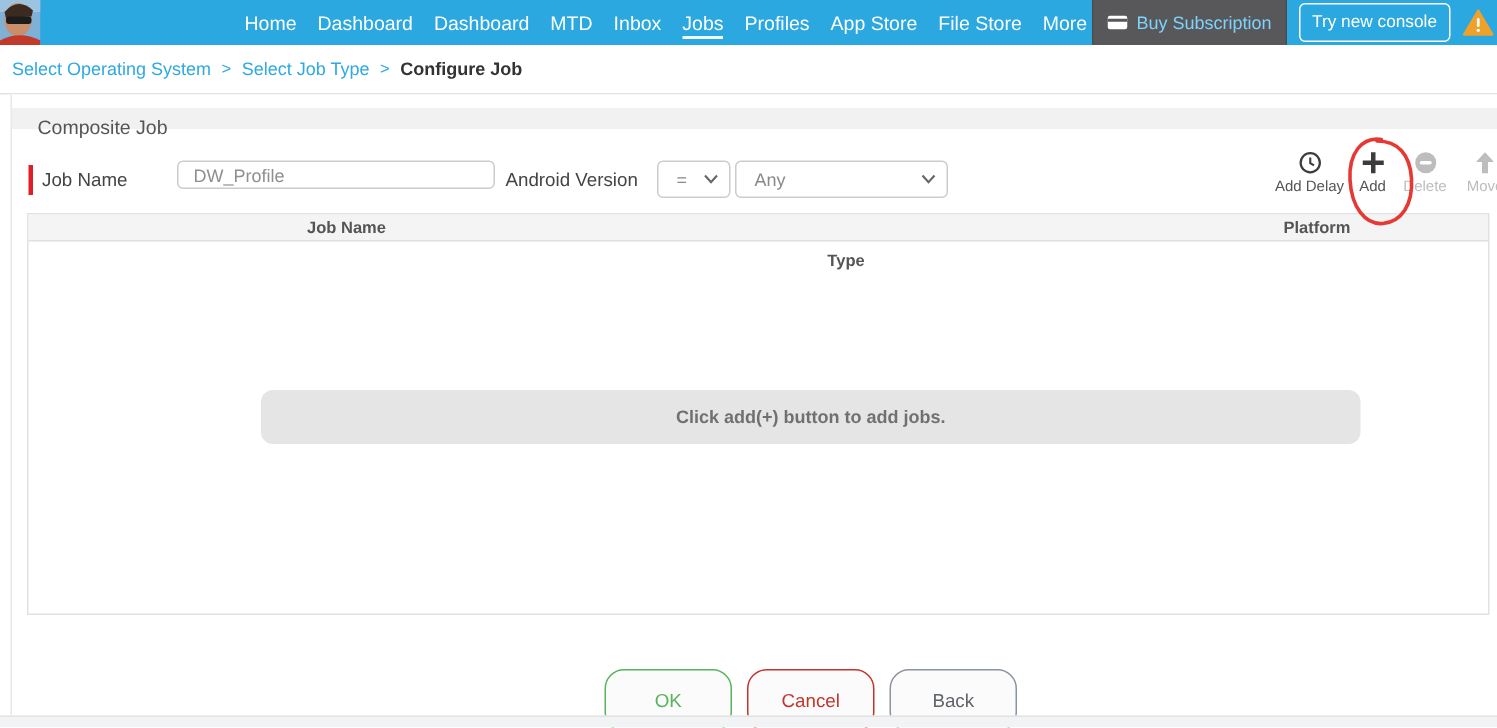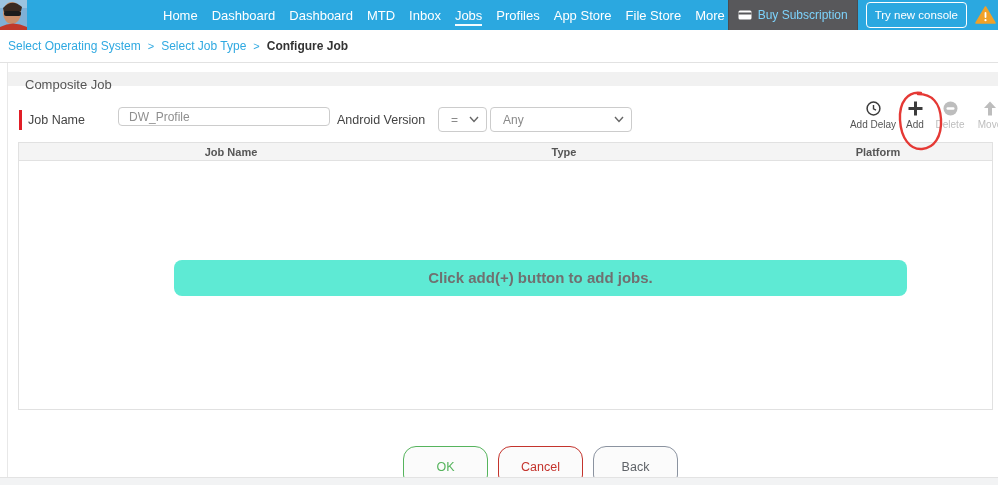--- a/index.html
+++ b/index.html
@@ -62,24 +62,24 @@
   .t-move     { left:970px; width:40px; }
   .annotation { position:absolute; left:894px; top:90px; width:52px; height:62px; pointer-events:none; z-index:9; }
 
   
   .jobs-table { position:absolute; left:18px; top:142px; width:975px; height:268px;
                 border:1px solid #e1e1e1; background:#fff; }
   .jobs-thead { position:absolute; left:0; top:0; width:100%; height:18px; background:#f4f4f4;
                 border-bottom:1px solid #e1e1e1; }
   .th { position:absolute; top:0; transform:translateX(-50%); font-size:11px; font-weight:bold;
         color:#555; line-height:18px; white-space:nowrap; }
-  .th-1 { left:212px; } .th-2 { left:545px; } .th-3 { left:859px; }
+  .th-1 { left:212px; } .th-2 { left:545px;margin-top:22px; } .th-3 { left:859px; }
   .empty-bar { position:absolute; left:155px; top:117px; width:733px; height:36px;
-               background:#5eead4; border-radius:8px; text-align:center; line-height:36px;
-               font-size:15px; font-weight:bold; color:#707070; }
+               background:#e5e5e5; border-radius:8px; text-align:center; line-height:36px;
+               font-size:12px; font-weight:bold; color:#707070; }
 
   
   .action-btn { position:absolute; top:446px; width:85px; height:42px; border-radius:13px;
                 background:#fbfbfb; font-size:12.5px; cursor:pointer;
                 font-family:"Liberation Sans",sans-serif; }
   .btn-ok     { left:403px; border:1.5px solid #56B45D; color:#56B45D; }
   .btn-cancel { left:498px; border:1.5px solid #C4342D; color:#C4342D; }
   .btn-back   { left:593px; border:1.5px solid #8B93A0; color:#5f6368; }
 
   .footer-strip { position:absolute; left:0; top:477px; width:998px; height:8px;

